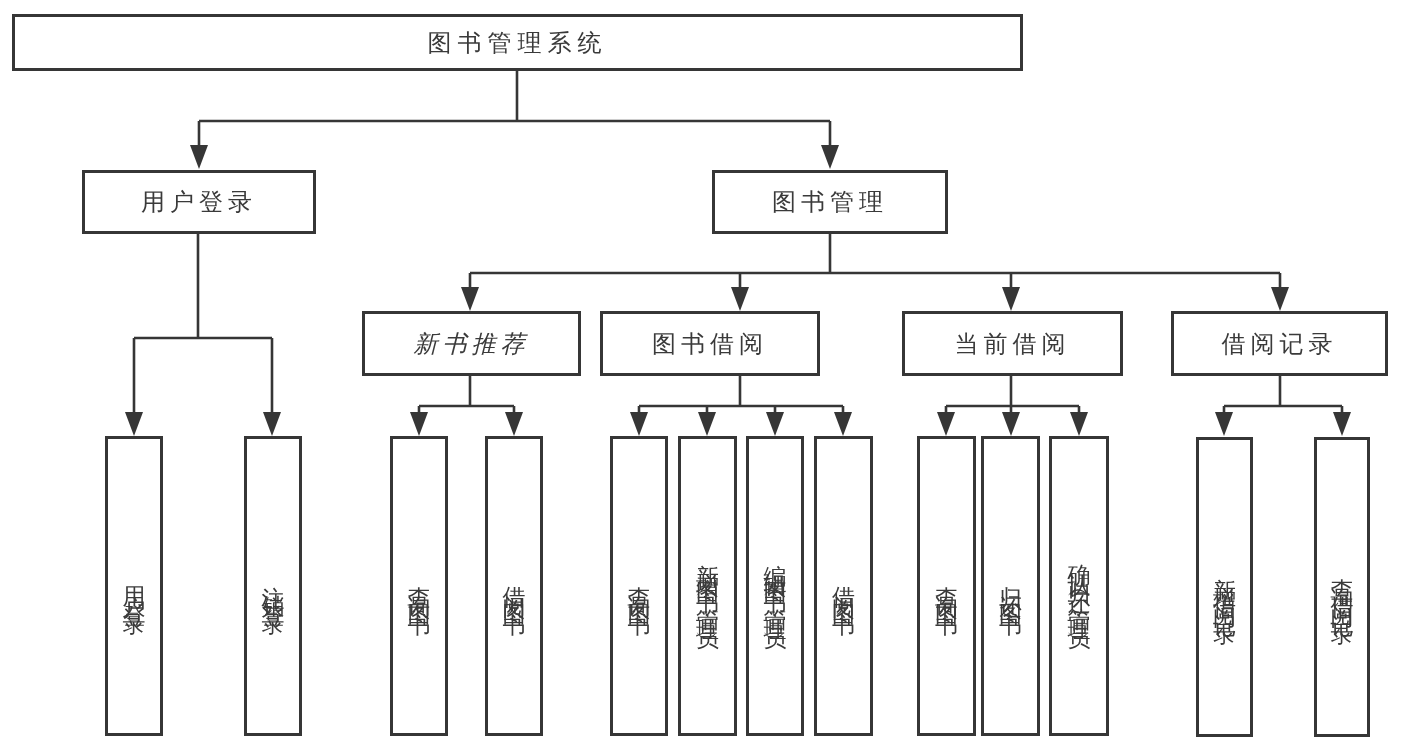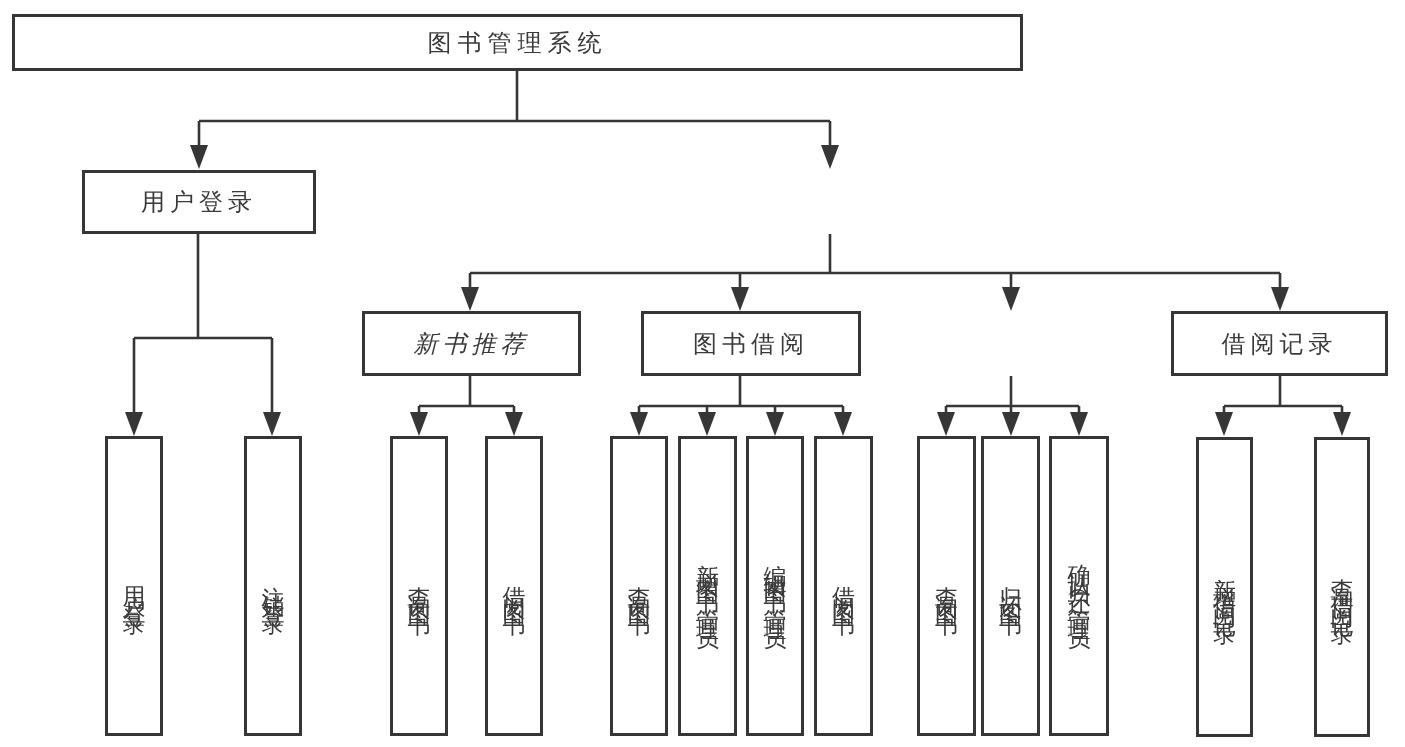--- a/index.html
+++ b/index.html
@@ -106,26 +106,32 @@
     </g>
   </svg>
 
   <div class="box root" style="left:12px; top:14px; width:1011px; height:57px;">
     <span class="lbl">图书管理系统</span>
   </div>
 
   <div class="box" style="left:82px; top:170px; width:234px; height:64px;">
     <span class="lbl">用户登录</span>
   </div>
+  <div class="box" style="left:712px; top:170px; width:236px; height:64px;">
+    <span class="lbl">图书管理</span>
+  </div>
 
   <div class="box" style="left:362px; top:311px; width:219px; height:65px;font-style:italic;">
     <span class="lbl">新书推荐</span>
   </div>
-  <div class="box" style="left:641px; top:311px; width:220px; height:65px;">
+  <div class="box" style="left:600px; top:311px; width:220px; height:65px;">
     <span class="lbl">图书借阅</span>
+  </div>
+  <div class="box" style="left:902px; top:311px; width:221px; height:65px;">
+    <span class="lbl">当前借阅</span>
   </div>
   <div class="box" style="left:1171px; top:311px; width:217px; height:65px;">
     <span class="lbl">借阅记录</span>
   </div>
 
   <div class="box vert" style="left:105px; top:436px; width:58px; height:300px;">
     <span class="lbl">用户登录</span>
   </div>
   <div class="box vert" style="left:244px; top:436px; width:58px; height:300px;">
     <span class="lbl">注销登录</span>

